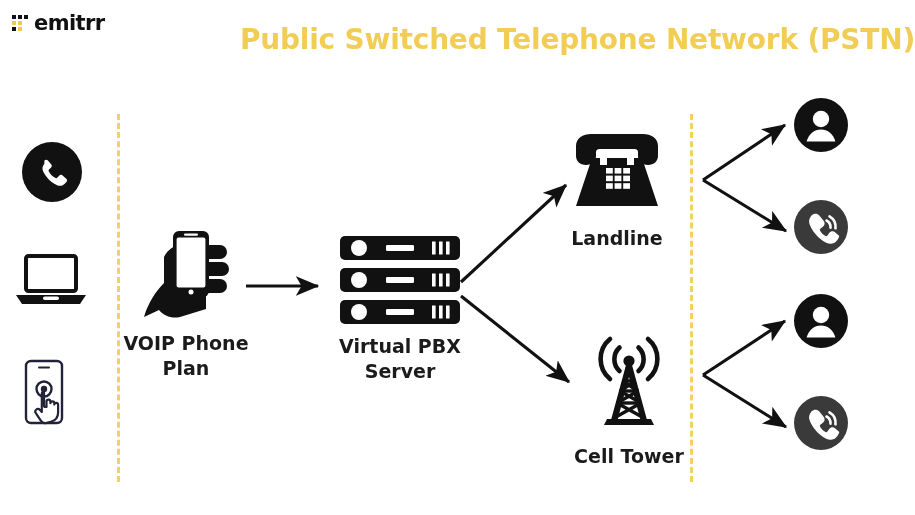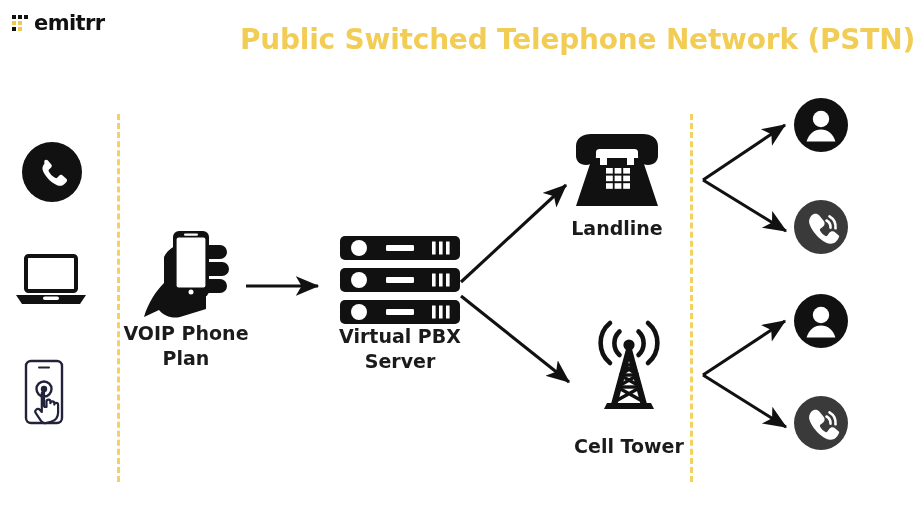--- a/index.html
+++ b/index.html
@@ -77,33 +77,34 @@
     align-items: center;
   }
   .node-label {
     font-family: "DejaVu Sans", sans-serif;
     font-weight: 700;
     font-size: 19px;
     color: #1b1b1b;
     text-align: center;
     line-height: 1.32;
     white-space: pre-line;
+    margin-top: 10px;
   }
 
   .icon-svg { display: block; }
 
   
   #src-phone-call   { left: 22px;  top: 142px; }
   #src-laptop       { left: 14px;  top: 252px; }
   #src-mobile-touch { left: 18px;  top: 358px; }
 
   #node-voip   { left: 118px; top: 221px; width: 136px; }
   #node-pbx    { left: 332px; top: 236px; width: 136px; }
   #node-landline { left: 556px; top: 134px; width: 122px; }
-  #node-celltower { left: 562px; top: 318px; width: 134px; gap: 16px; }
+  #node-celltower { left: 562px; top: 334px; width: 134px; }
 
   #dest-user-1  { left: 794px; top: 98px;  }
   #dest-call-1  { left: 794px; top: 200px; }
   #dest-user-2  { left: 794px; top: 294px; }
   #dest-call-2  { left: 794px; top: 396px; }
 
   .arrows {
     position: absolute;
     inset: 0;
     pointer-events: none;

